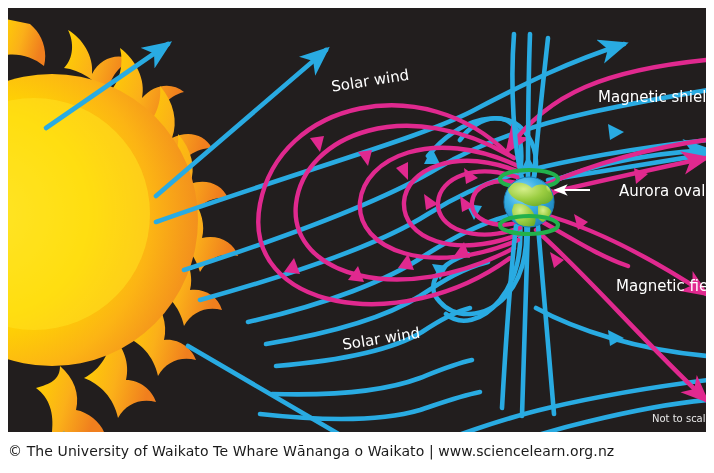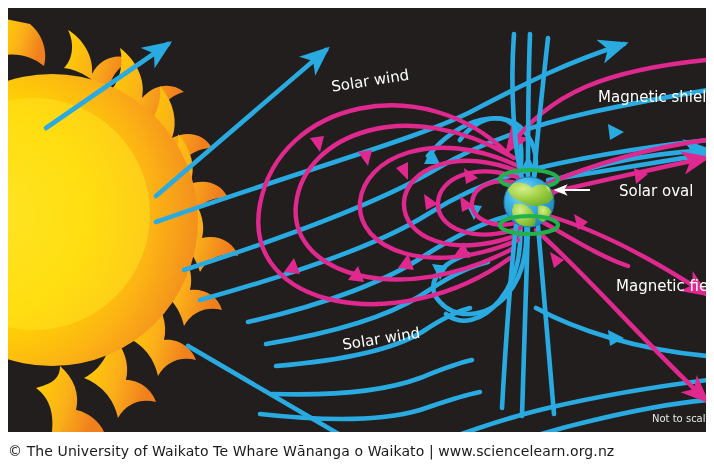--- a/index.html
+++ b/index.html
@@ -222,21 +222,21 @@
       </g>
     </svg>
 
     <span class="lbl" id="lbl-solar-wind-top">Solar wind</span>
 
     <span class="lbl" id="lbl-solar-wind-bottom">Solar wind</span>
 
 
     <span class="lbl" id="lbl-magnetic-shield">Magnetic shield</span>
 
-    <span class="lbl" id="lbl-aurora-oval">Solar oval</span>
+    <span class="lbl" id="lbl-aurora-oval">Aurora oval</span>
 
     <span class="lbl" id="lbl-magnetic-field">Magnetic field</span>
 
     <span class="lbl" id="lbl-not-to-scale">Not to scale</span>
   </div>
 
   <div id="caption">© The University of Waikato Te Whare Wānanga o Waikato | www.sciencelearn.org.nz</div>
 </div>
 
 </body></html>

